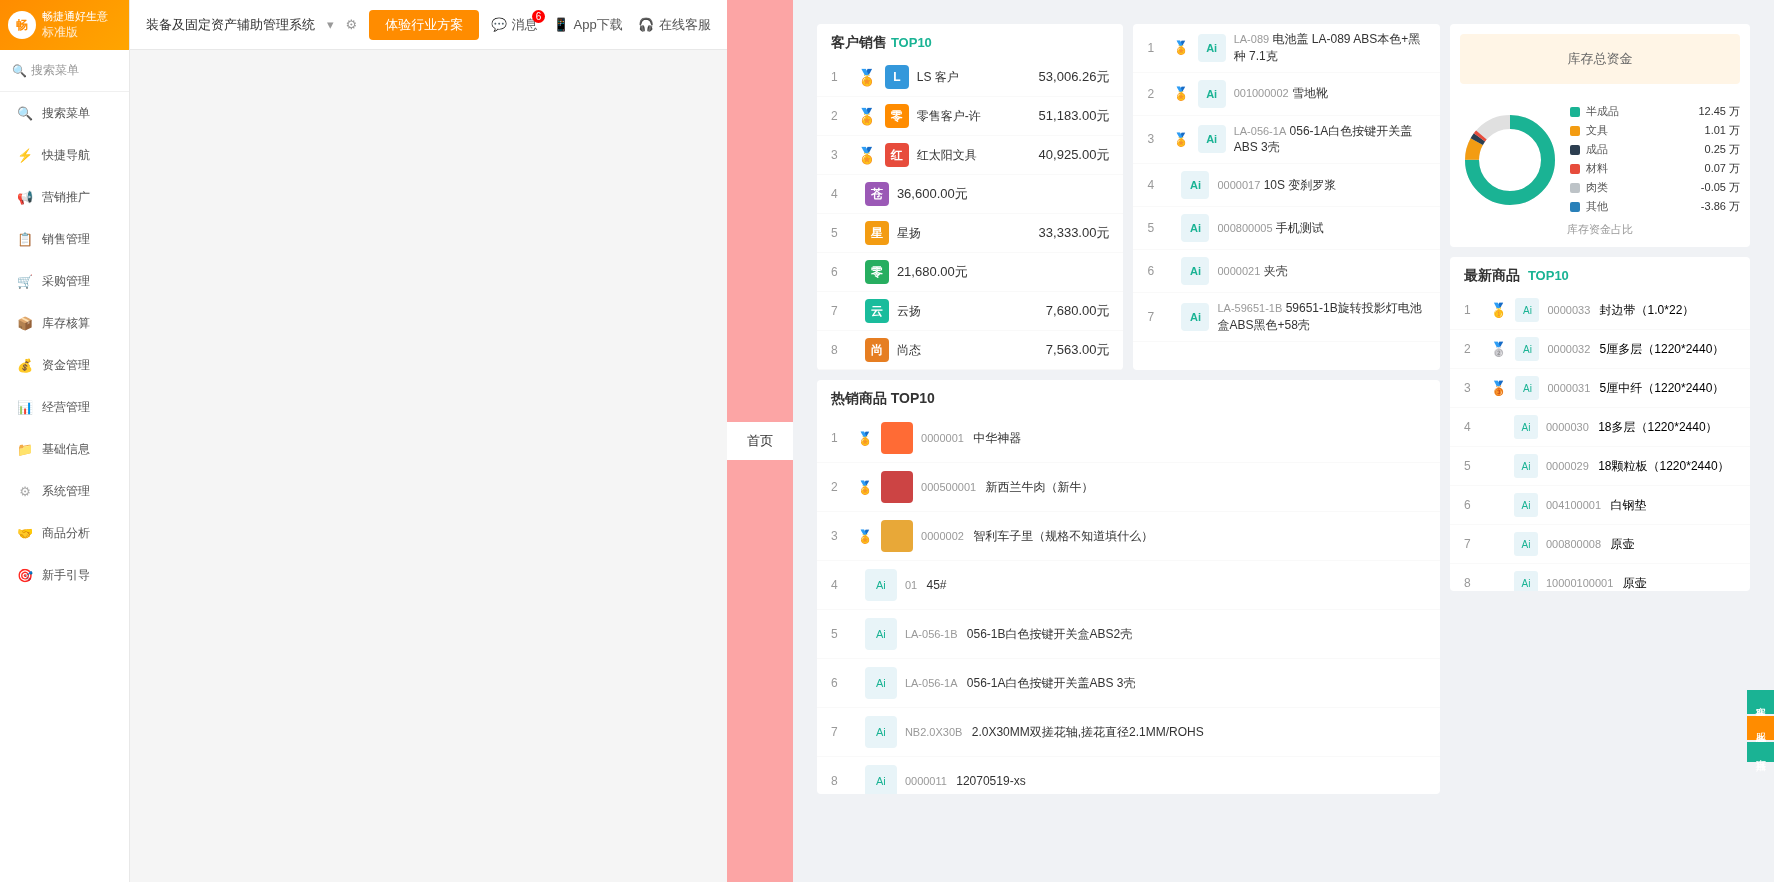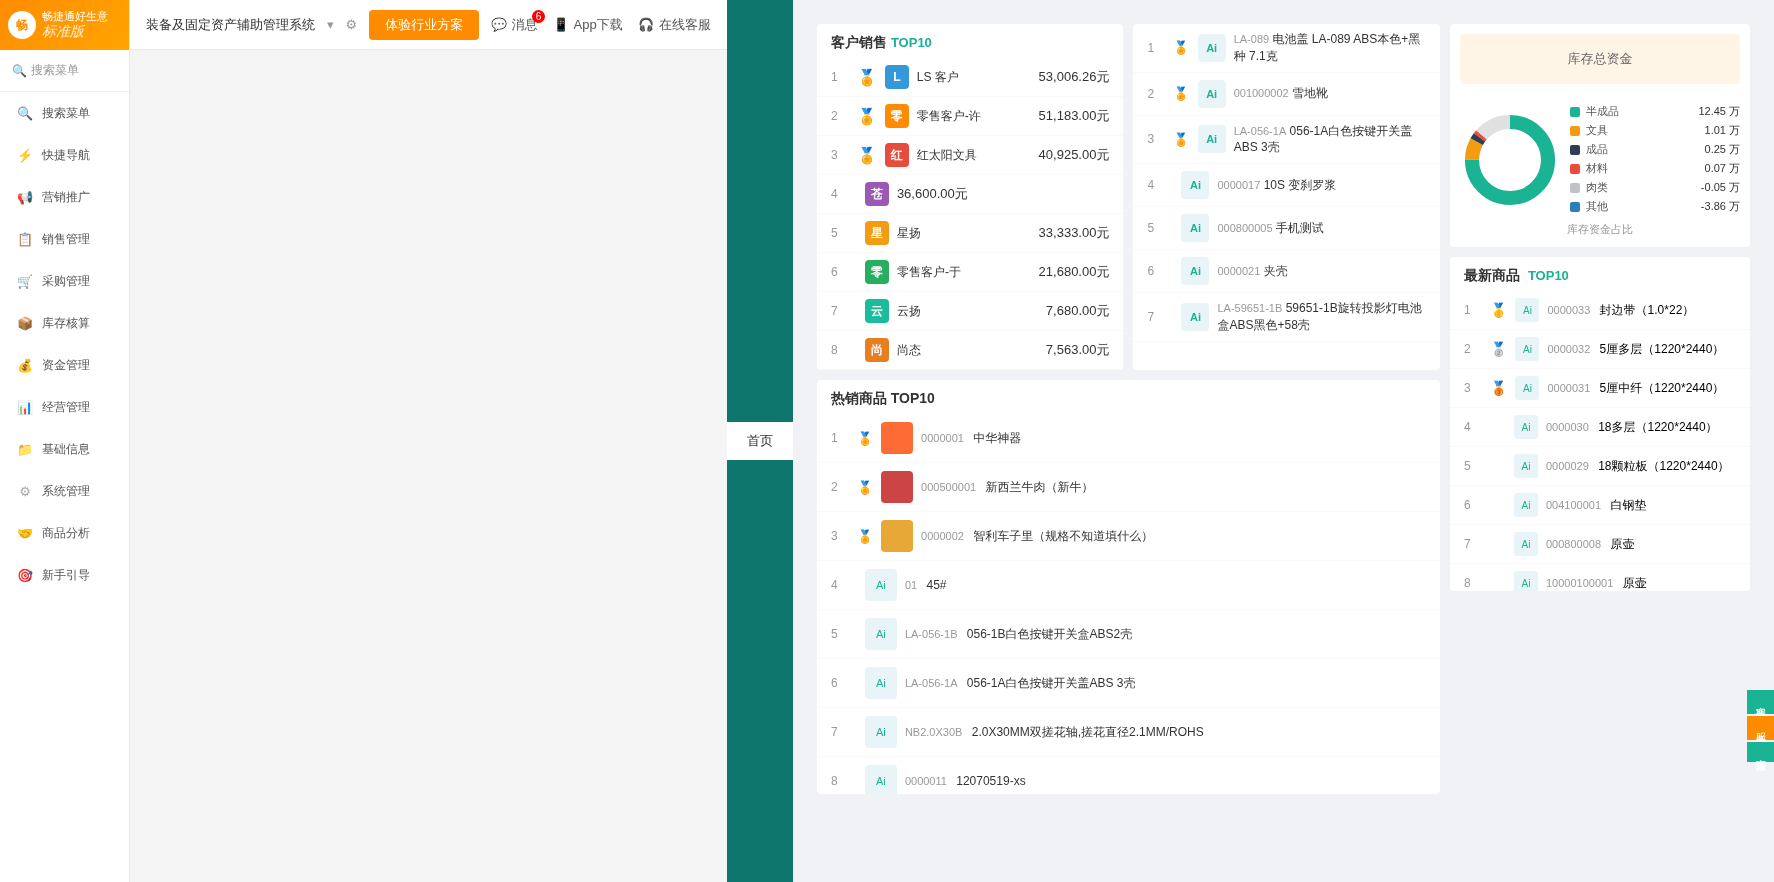--- a/index.html
+++ b/index.html
@@ -22,21 +22,21 @@
       align-items: center;
       gap: 6px;
       height: 50px;
     }
     .sidebar-logo .logo-icon {
       width: 28px; height: 28px; background: white; border-radius: 50%;
       display: flex; align-items: center; justify-content: center;
       color: #ff8c00; font-weight: bold; font-size: 12px; flex-shrink: 0;
     }
     .sidebar-logo .logo-text { font-size: 11px; line-height: 1.3; }
-    .sidebar-logo .logo-badge { font-size: 14px; color: rgba(255,255,255,0.8); font-style: italic; }
+    .sidebar-logo .logo-badge { font-size: 12px; color: rgba(255,255,255,0.8); }
 
     .sidebar-search {
       padding: 8px;
       border-bottom: 1px solid #f0f0f0;
     }
     .sidebar-search-inner {
       display: flex; align-items: center; gap: 4px;
       color: #999; font-size: 12px; cursor: pointer; padding: 4px;
     }
 
@@ -74,21 +74,21 @@
       border-radius: 4px; cursor: pointer; font-size: 13px;
     }
     .header-right {
       margin-left: auto; display: flex; align-items: center; gap: 16px; color: #555;
     }
     .header-right .badge-item { position: relative; display: flex; align-items: center; gap: 4px; cursor: pointer; }
     .badge { background: red; color: white; font-size: 10px; border-radius: 8px; padding: 1px 4px; position: absolute; top: -6px; right: -8px; }
 
     
     .tab-bar {
-      background: #0f766e;
+      background: #fca5a5;
       display: flex;
       align-items: center;
     }
     .tab-item {
       padding: 10px 20px;
       color: rgba(255,255,255,0.8);
       cursor: pointer;
       font-size: 13px;
     }
     .tab-item.active {
@@ -402,21 +402,20 @@
     <span class="rank-num">5</span>
     <span><span style="width:16px"></span></span>
     <span class="rank-badge" style="background:#f39c12">星</span>
     <span class="rank-name">星扬</span>
     <span class="rank-amount">33,333.00元</span>
   </div>
                 <div class="rank-row">
     <span class="rank-num">6</span>
     <span><span style="width:16px"></span></span>
     <span class="rank-badge" style="background:#27ae60">零</span>
-    <span class="rank-name">零售客户-于</span>
     <span class="rank-amount">21,680.00元</span>
   </div>
                 <div class="rank-row">
     <span class="rank-num">7</span>
     <span><span style="width:16px"></span></span>
     <span class="rank-badge" style="background:#1abc9c">云</span>
     <span class="rank-name">云扬</span>
     <span class="rank-amount">7,680.00元</span>
   </div>
                 <div class="rank-row">

